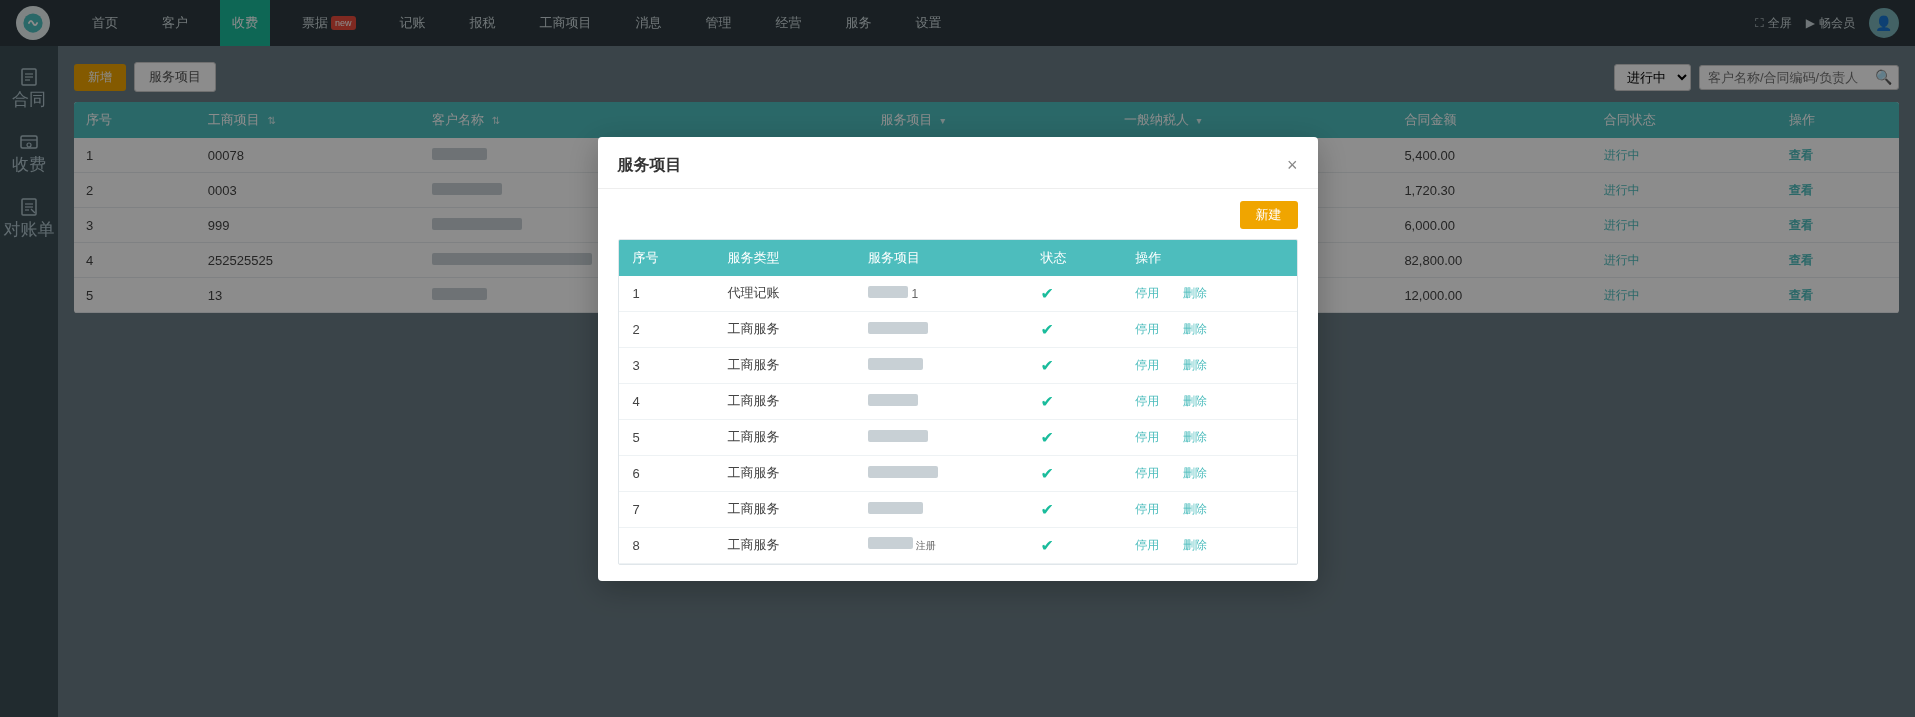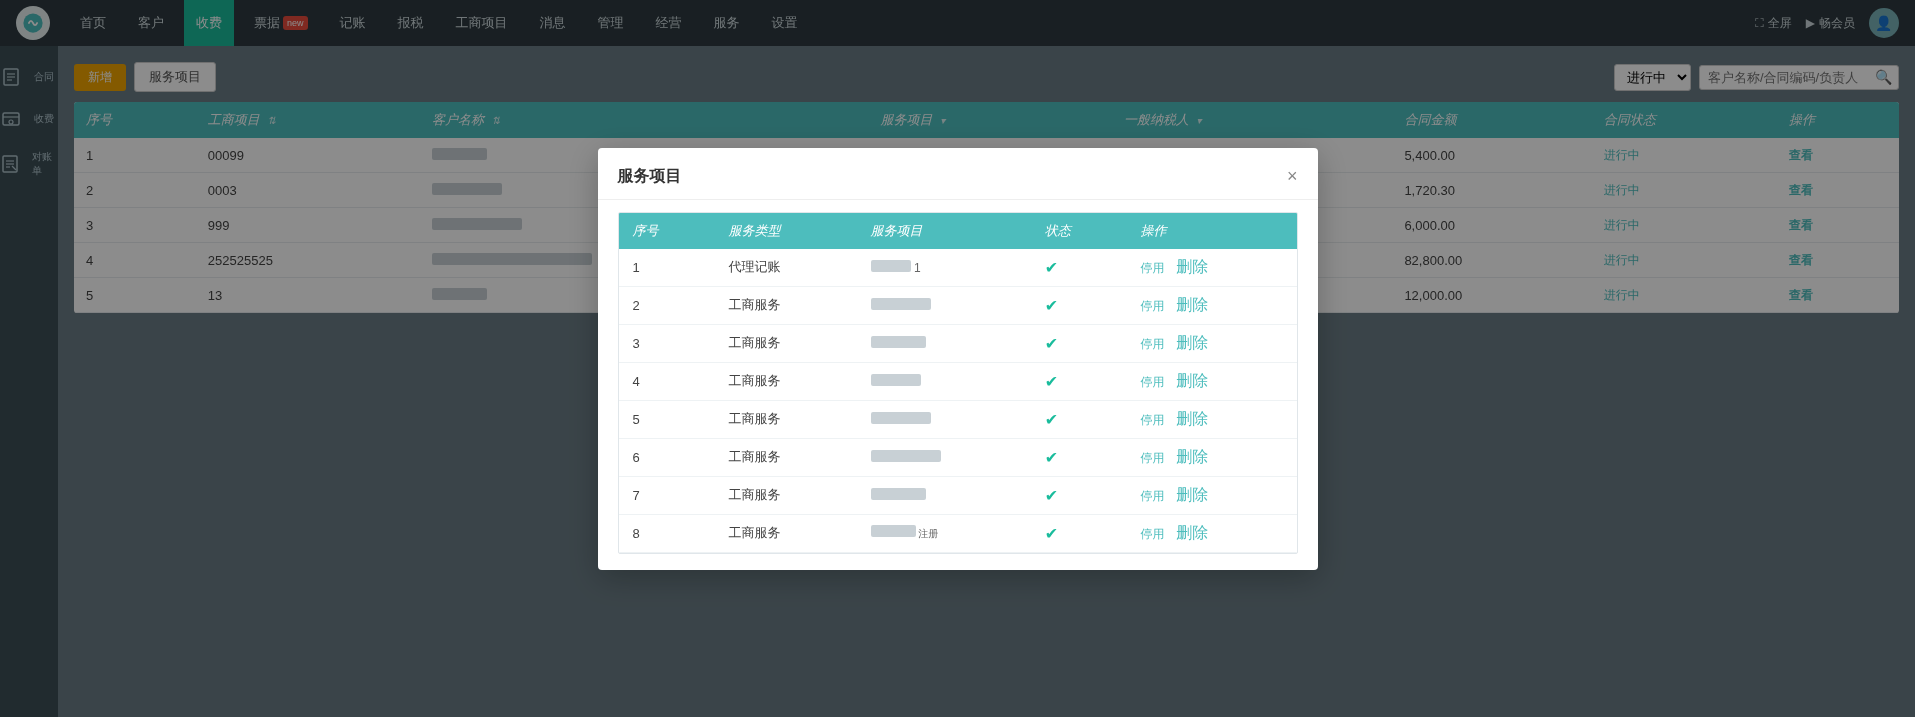--- a/index.html
+++ b/index.html
@@ -5,21 +5,21 @@
     * { box-sizing: border-box; margin: 0; padding: 0; }
     body { font-family: "Microsoft YaHei", "PingFang SC", Arial, sans-serif; font-size: 13px; background: #5a6a72; color: #333; }
 
     
     .top-nav {
       height: 46px;
       background: #2e3a40;
       display: flex;
       align-items: center;
       padding: 0 16px;
-      gap: 8px;
+      gap: 20px;
       position: relative;
     }
     .top-nav-logo {
       width: 34px; height: 34px;
       background: #e8f0f0;
       border-radius: 50%;
       display: flex; align-items: center; justify-content: center;
       margin-right: 10px;
       flex-shrink: 0;
     }
@@ -75,27 +75,27 @@
       display: flex;
       flex-direction: column;
       align-items: center;
       padding-top: 10px;
       gap: 2px;
       flex-shrink: 0;
     }
     .sidebar-item {
       width: 100%;
       display: flex;
-      flex-direction: row;
+      flex-direction: column;
       align-items: center;
       padding: 10px 0 8px;
       color: #b0c4cc;
       cursor: pointer;
-      font-size: 10px;
-      gap: 12px;
+      font-size: 17px;
+      gap: 0;
     }
     .sidebar-item .sidebar-icon {
       width: 22px; height: 22px;
       display: flex; align-items: center; justify-content: center;
     }
 
     
     .main-content {
       flex: 1;
       background: #6b7d85;
@@ -170,21 +170,20 @@
     }
     thead tr {
       background: #4dbdbd;
       color: #fff;
     }
     thead th {
       padding: 9px 12px;
       text-align: left;
       font-weight: normal;
       white-space: nowrap;
-      font-style: italic;
     }
     thead th .sort-icon { margin-left: 4px; font-size: 10px; opacity: 0.8; }
     tbody tr {
       border-bottom: 1px solid #e8ecee;
     }
     tbody td {
       padding: 8px 12px;
       color: #444;
     }
     .status-badge {
@@ -287,21 +286,21 @@
       text-align: left;
     }
     .modal-table tbody tr { border-bottom: 1px solid #eef2f4; }
     .modal-table tbody td { padding: 8px 14px; color: #444; }
 
     .check-icon {
       color: #1abc9c;
       font-size: 16px;
     }
     .action-stop { color: #4dbdbd; cursor: pointer; font-size: 12px; }
-    .action-delete { color: #4dbdbd; cursor: pointer; font-size: 16px; margin-left: 8px; }
+    .action-delete { color: #4dbdbd; cursor: pointer; font-size: 12px; margin-left: 20px; }
   </style>
 </head>
 <body>
 
 <div class="top-nav">
   <div class="top-nav-logo">
     <svg viewBox="0 0 32 32" fill="none">
       <circle cx="16" cy="16" r="14" fill="#4dbdbd"></circle>
       <path d="M10 16 Q13 10 16 16 Q19 22 22 16" stroke="#fff" stroke-width="2.5" fill="none" stroke-linecap="round"></path>
     </svg>
@@ -415,21 +414,21 @@
               <span class="sort-icon">▾</span>
             </th>
             <th>合同金额</th>
             <th>合同状态</th>
             <th>操作</th>
           </tr>
         </thead>
         <tbody id="main-tbody">
         <tr>
     <td>1</td>
-    <td>00099</td>
+    <td>00078</td>
     <td><span class="blurred-text" style="width:55px"> </span></td>
     <td>小规模记账</td>
     <td>202305-202404</td>
     <td>5,400.00</td>
     <td><span class="status-badge">进行中</span></td>
     <td><span class="action-link">查看</span></td>
   </tr>
             <tr>
     <td>2</td>
     <td>0003</td>
@@ -477,20 +476,23 @@
   </div>
 </div>
 
 <div class="overlay">
   <div class="modal">
     <div class="modal-header">
       <span class="modal-title">服务项目</span>
       <button class="modal-close">×</button>
     </div>
     <div class="modal-body">
+      <div class="modal-toolbar">
+        <button class="btn-new-modal">新建</button>
+      </div>
       <div class="modal-table-wrap">
         <table class="modal-table">
           <thead>
             <tr>
               <th>序号</th>
               <th>服务类型</th>
               <th>服务项目</th>
               <th>状态</th>
               <th>操作</th>
             </tr>

